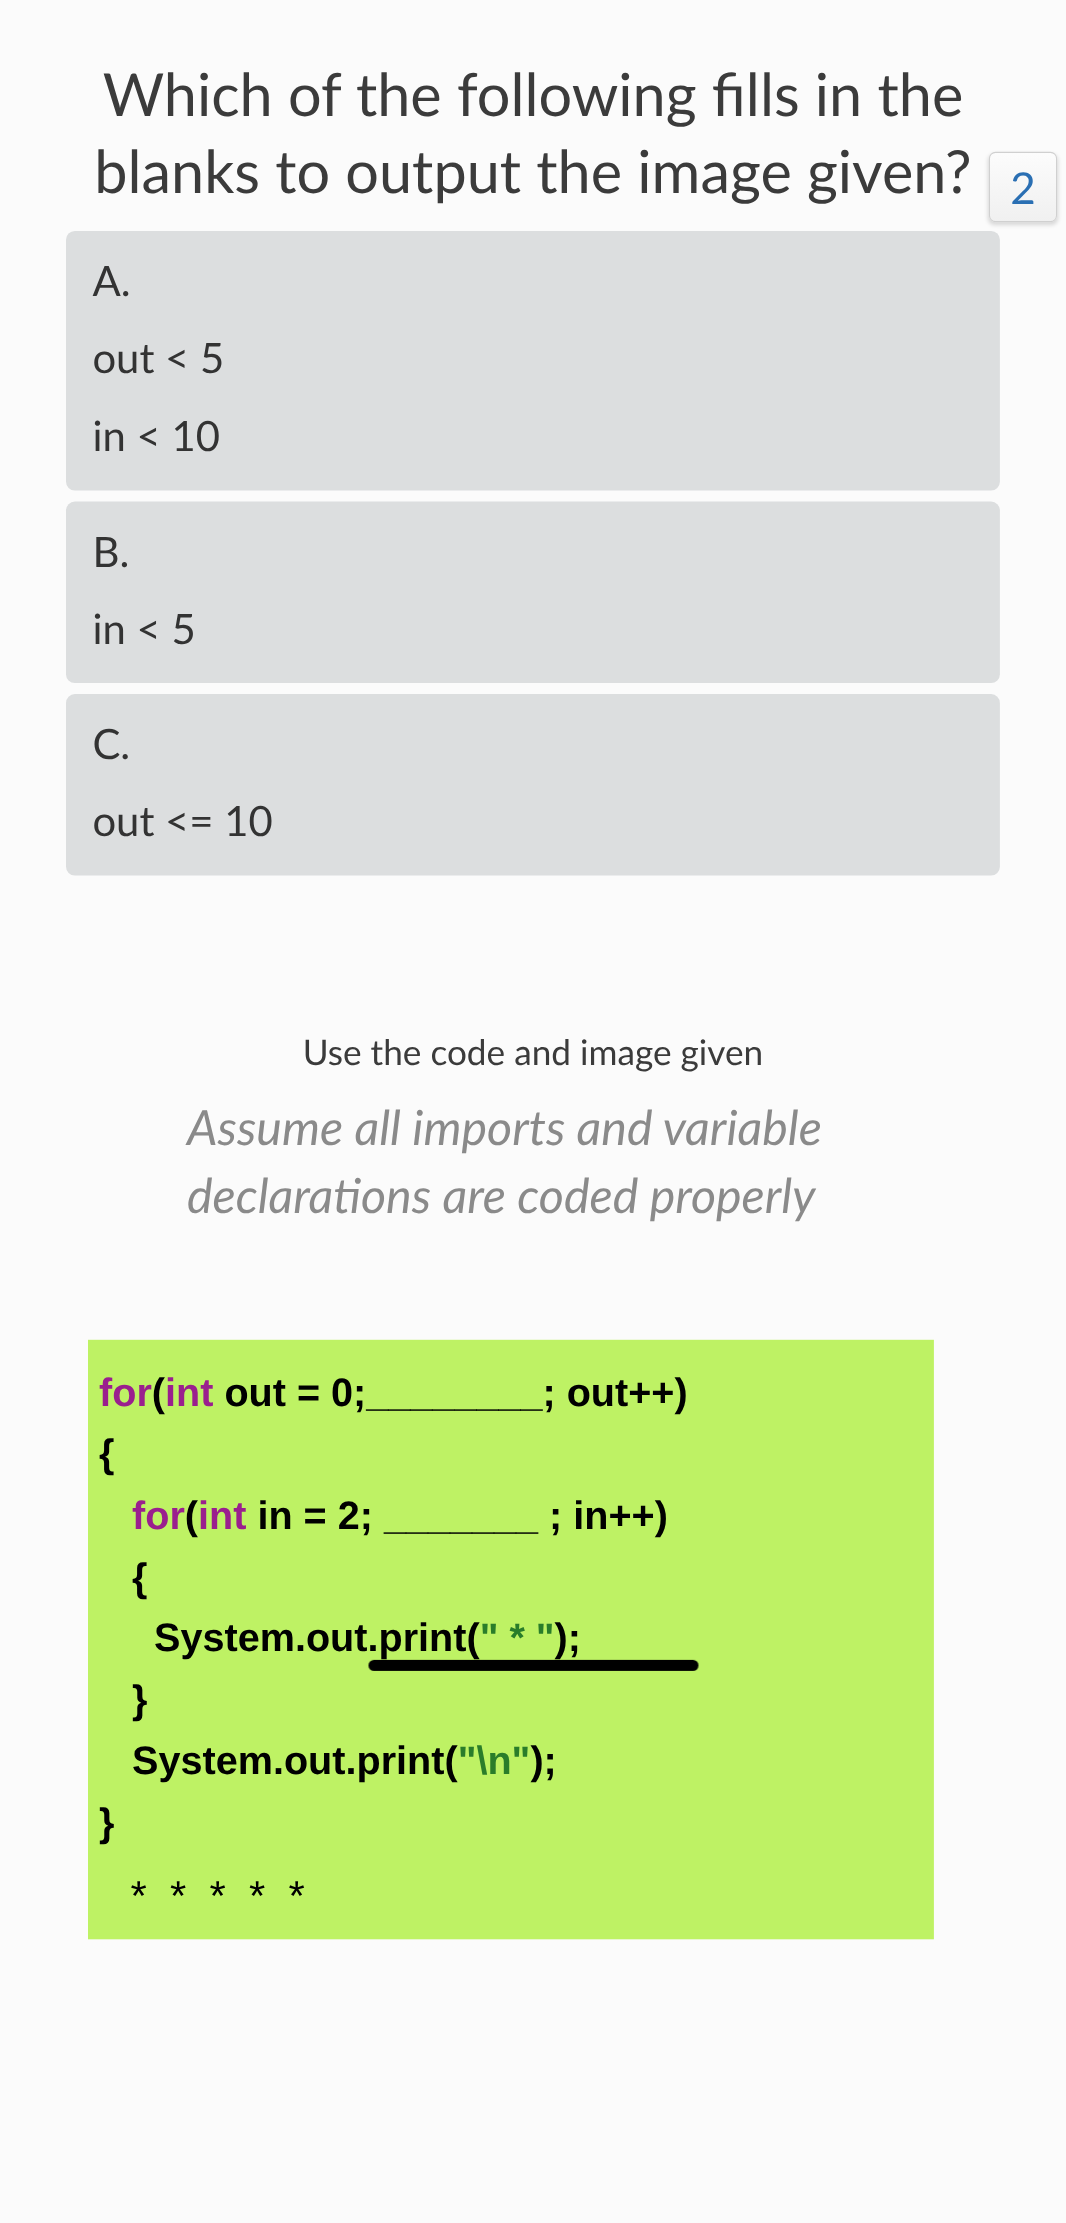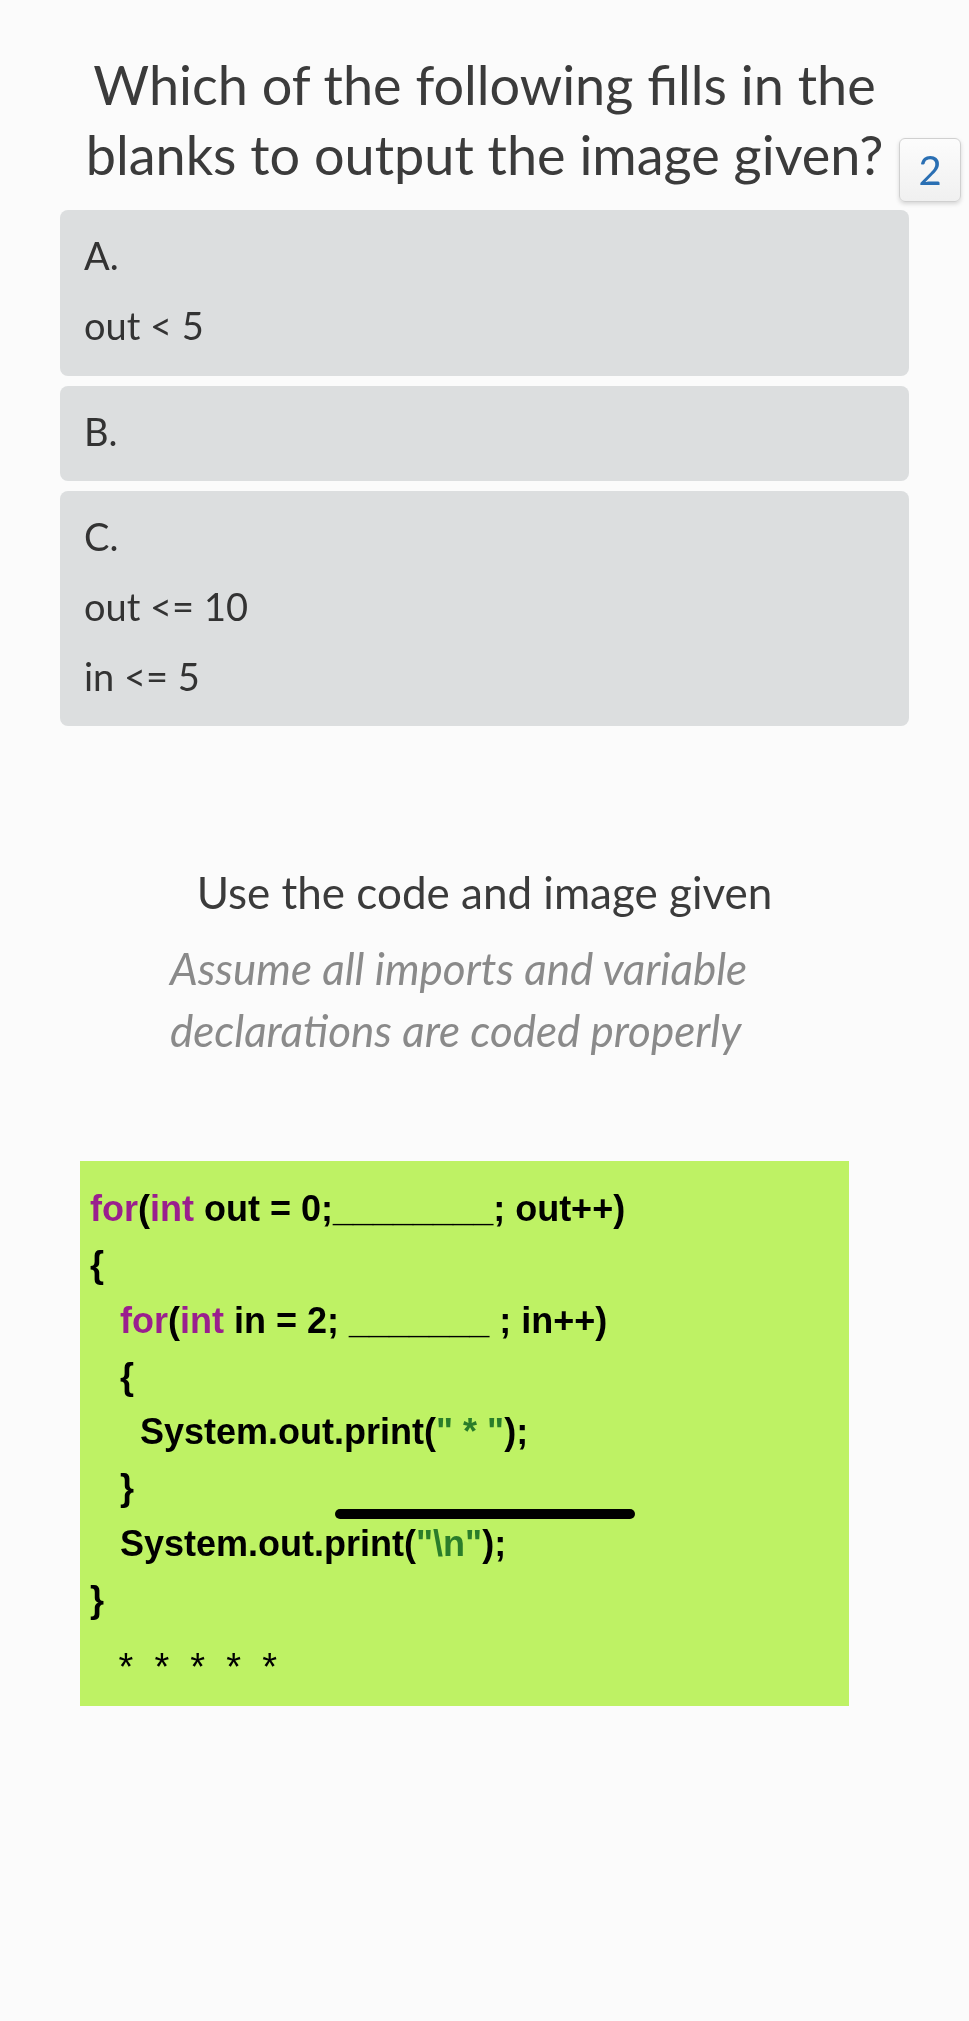--- a/index.html
+++ b/index.html
@@ -33,21 +33,21 @@
     border-radius: 8px;
     padding: 18px 24px 22px 24px;
     font-size: 38px;
     line-height: 1.45;
     color: #333;
     cursor: pointer;
   }
   .option-label { display: block; }
   .option-line { display: block; margin-top: 15px; }
   .subtitle {
-    font-size: 44px;
+    font-size: 32px;
     font-weight: 400;
     text-align: center;
     color: #3b3b3b;
     margin: 0 20px 20px 20px;
   }
   .note {
     font-size: 44px;
     font-style: italic;
     color: #8a8a8a;
     text-align: left;
@@ -112,28 +112,29 @@
 </div>
 
 <div class="container">
 
   <h1 class="question">Which of the following fills in the blanks to output the image given?</h1>
 
   <div class="options">
     <div class="option">
       <span class="option-label">A.</span>
       <span class="option-line">out &lt; 5</span>
+      <span class="option-line">in &lt; 10</span>
     </div>
     <div class="option">
       <span class="option-label">B.</span>
+      <span class="option-line">in &lt; 5</span>
     </div>
     <div class="option">
       <span class="option-label">C.</span>
       <span class="option-line">out &lt;= 10</span>
-      <span class="option-line">in &lt;= 5</span>
     </div>
   </div>
 
   <h2 class="subtitle">Use the code and image given</h2>
   <p class="note">Assume all imports and variable declarations are coded properly</p>
 
   <div class="code-img">
     <div class="code-line"><span class="kw bld">for</span><span class="bld">(</span><span class="typ bld">int</span><span class="bld"> out = 0;________; out++)</span></div>
     <div class="code-line bld">{</div>
     <div class="code-line">   <span class="kw bld">for</span><span class="bld">(</span><span class="typ bld">int</span><span class="bld"> in = 2; _______ ; in++)</span></div>

